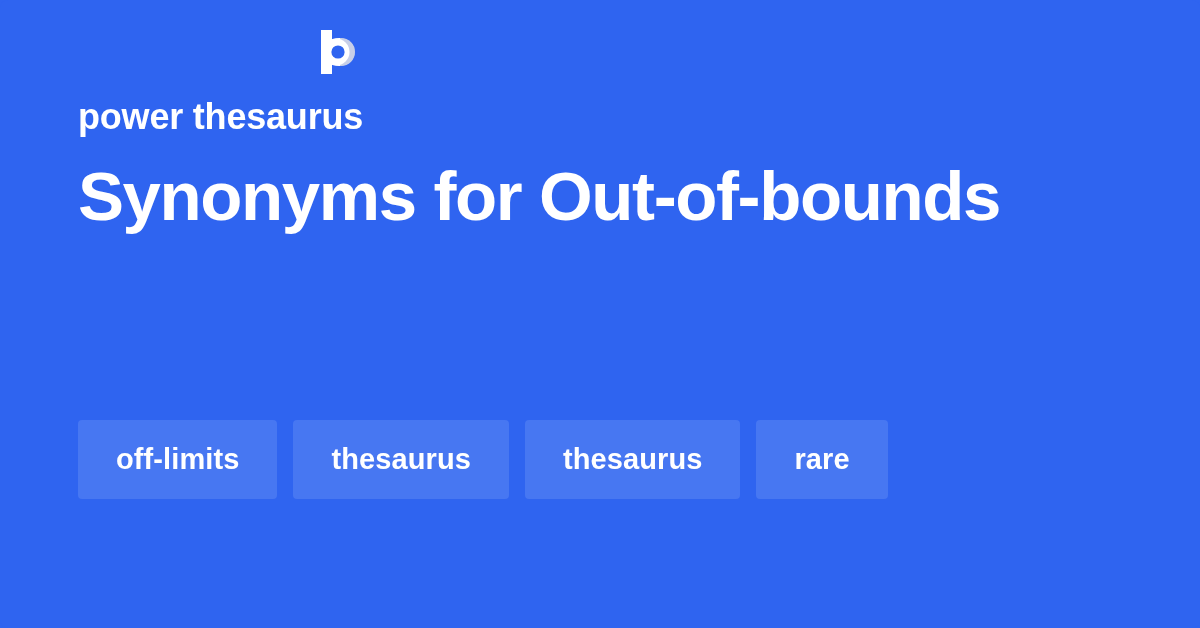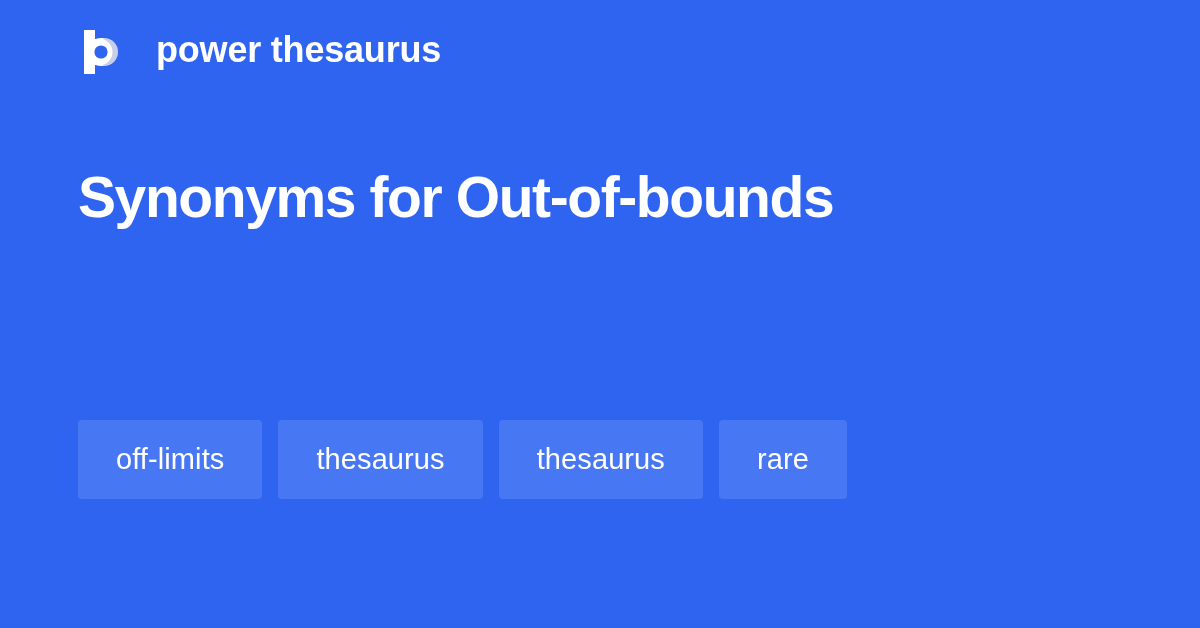--- a/index.html
+++ b/index.html
@@ -24,23 +24,24 @@
     border-radius: 8px;
     overflow: hidden;
   }
 
   
   .brand {
     position: absolute;
     left: 78px;
     top: 28px;
     display: flex;
-    align-items: flex-start;
-    gap: 30px;
+    align-items: flex-end;
+    gap: 19px;
     height: 56px;
+    flex-direction: column;
   }
 
   .brand-logo {
     width: 48px;
     height: 48px;
     display: block;
     flex: 0 0 48px;
   }
 
   .brand-name {
@@ -51,21 +52,21 @@
     color: #ffffff;
     white-space: nowrap;
   }
 
   
   .headline {
     position: absolute;
     left: 78px;
     top: 142px;
     width: 1000px;
-    font-size: 57px;
+    font-size: 69px;
     line-height: 110px;
     font-weight: 700;
     letter-spacing: -1.4px;
     color: #ffffff;
   }
 
   
   .chips {
     position: absolute;
     left: 78px;
@@ -80,21 +81,21 @@
   .chip {
     height: 79px;
     padding: 4px 38px;
     border-radius: 4px;
     background: #4777f2;
     display: flex;
     align-items: center;
     justify-content: center;
     font-size: 29px;
     line-height: 79px;
-    font-weight: 400;
+    font-weight: 700;
     letter-spacing: 0.1px;
     color: #ffffff;
     white-space: nowrap;
     cursor: pointer;
   }
 </style>
 </head>
 <body>
 
 <div class="card">

